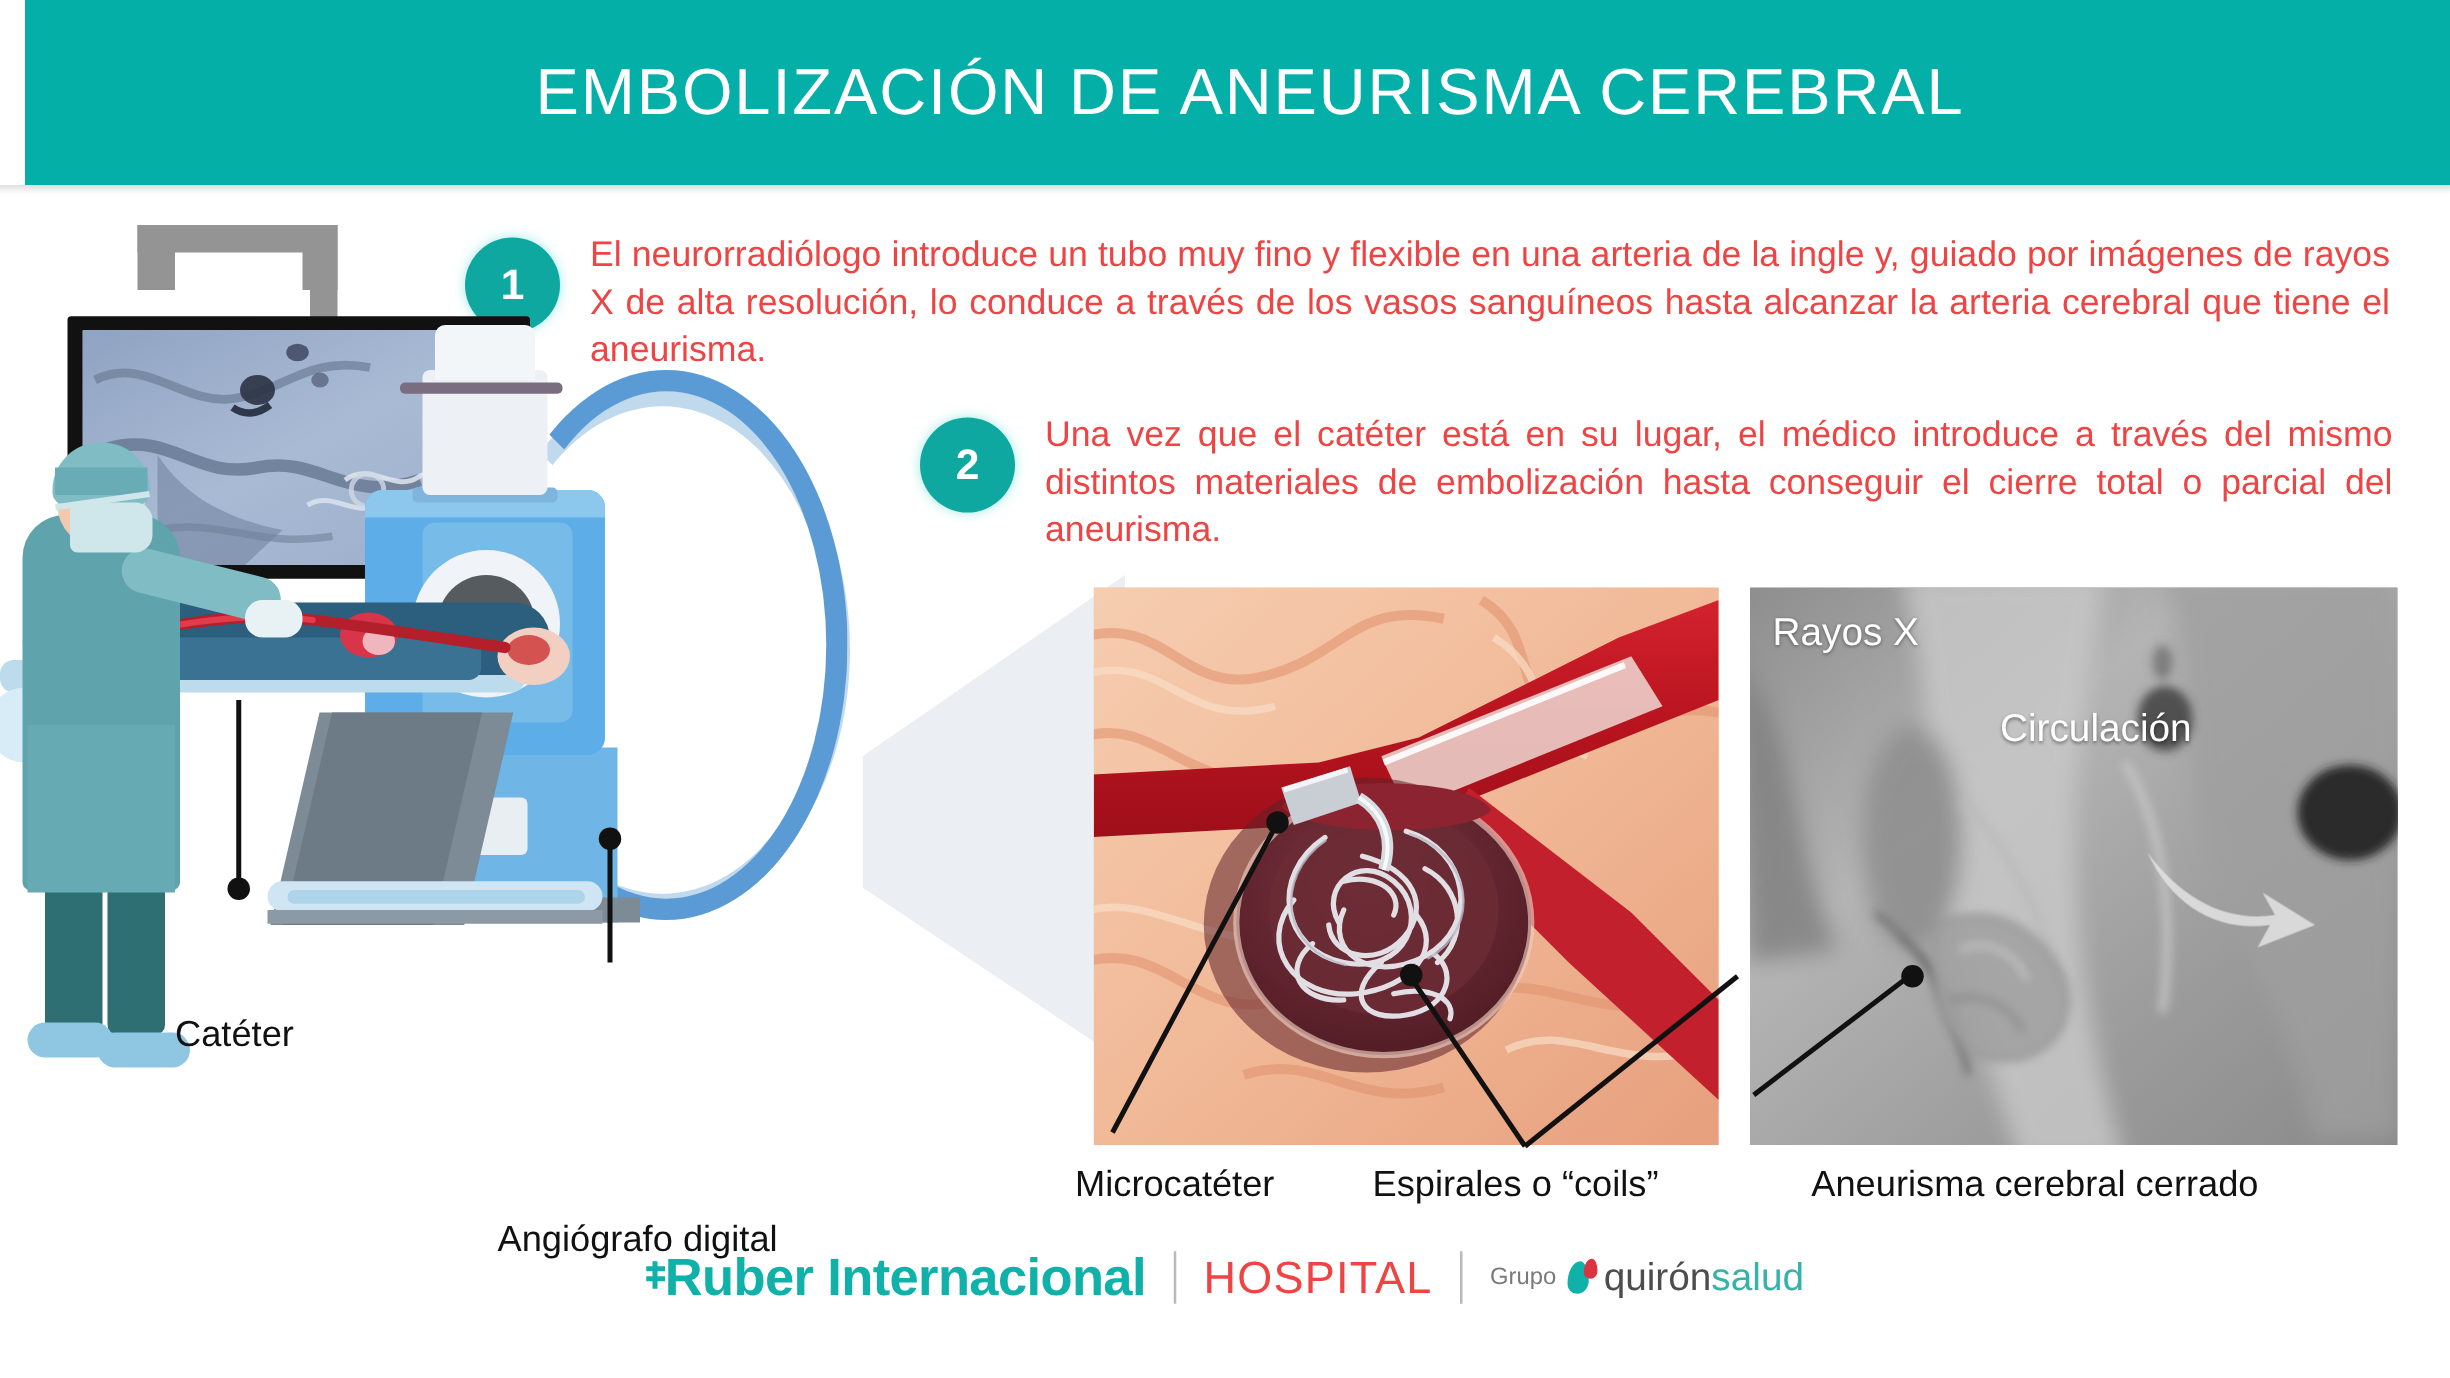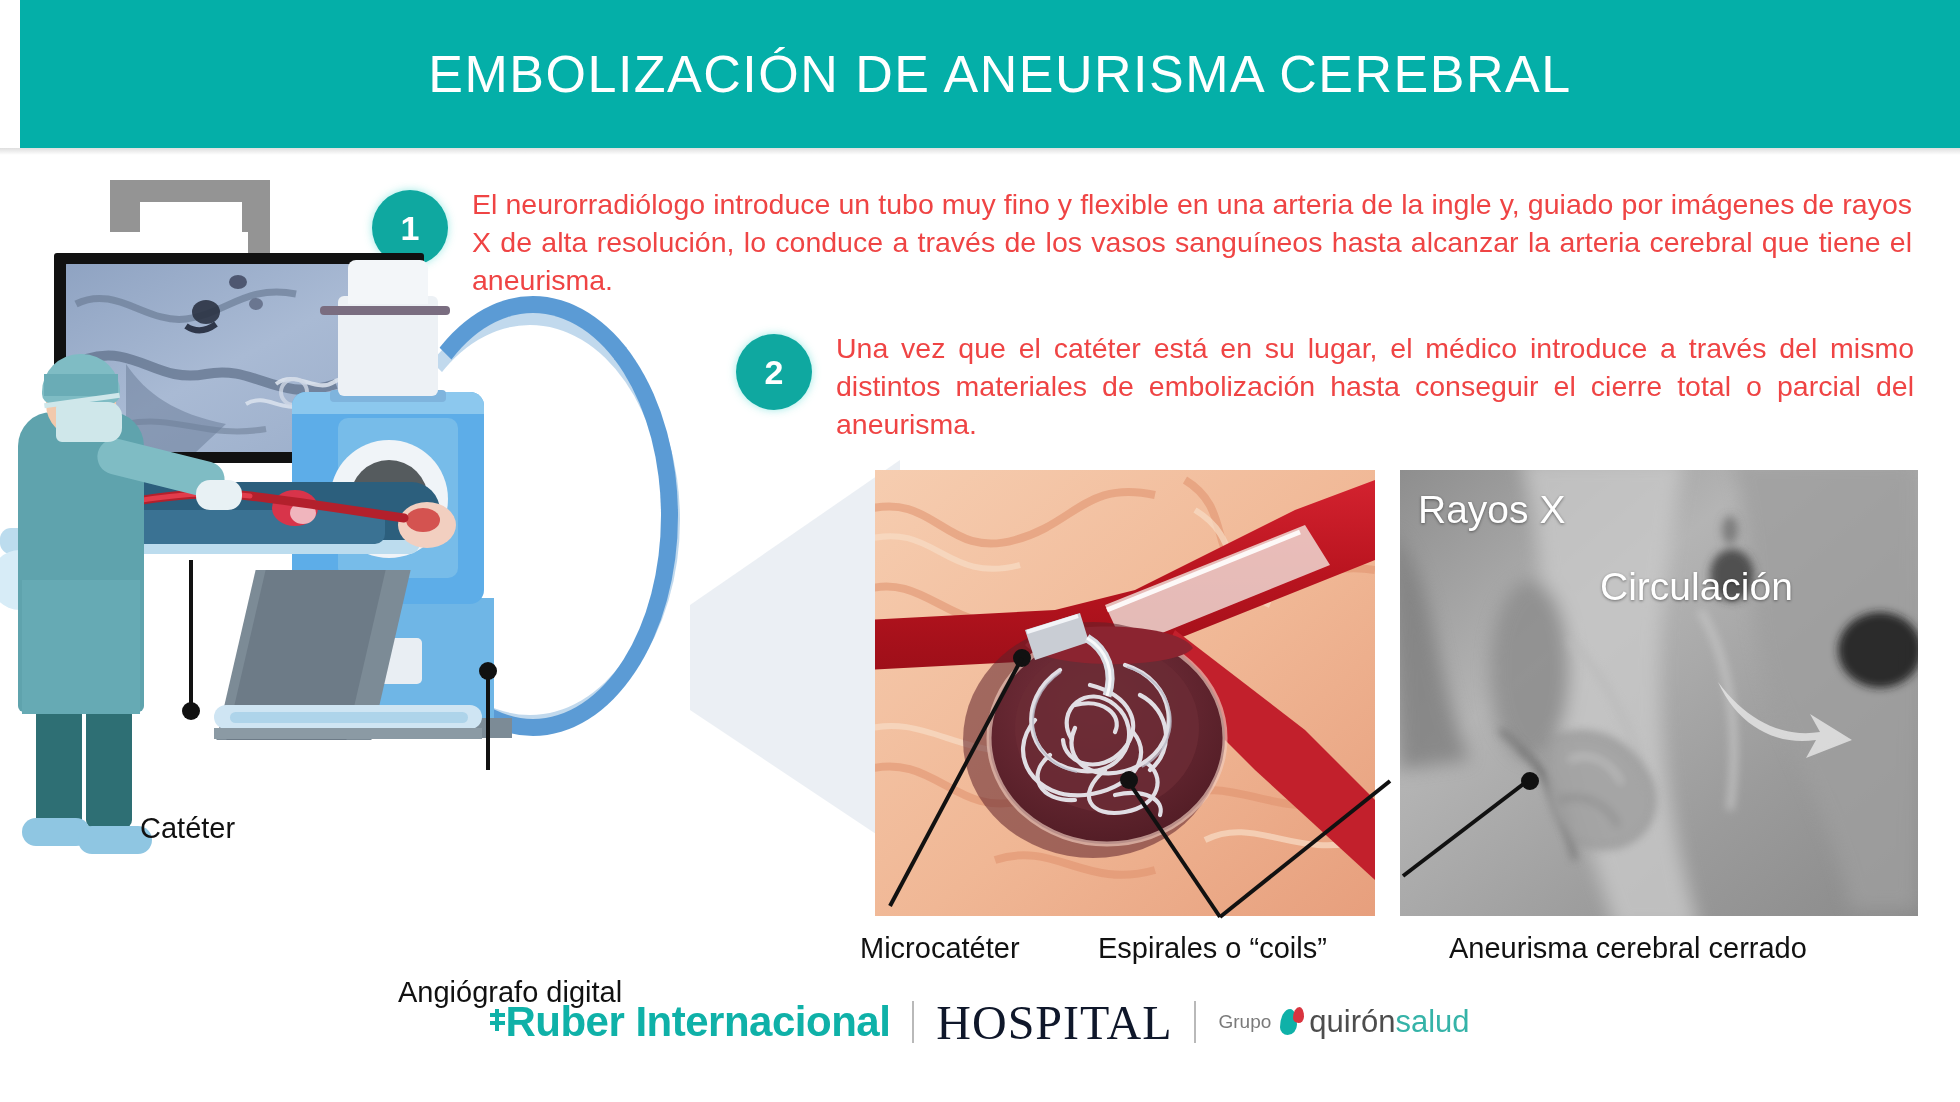--- a/index.html
+++ b/index.html
@@ -131,36 +131,36 @@
   .panel{position:absolute;overflow:hidden;}
   #panel-coils{left:875px;top:470px;width:500px;height:446px;background:#f2c3a4;}
   #panel-xray{left:1400px;top:470px;width:518px;height:446px;background:#9a9a9a;}
 
   .pcap{
     position:absolute;color:#111;font-size:29px;white-space:nowrap;
     font-family:"Liberation Sans",sans-serif;
   }
 
   .ov-label{
-    position:absolute;color:#ffffff;font-size:39px;
+    position:absolute;color:#ffffff;font-size:31px;
     font-family:"Liberation Sans",sans-serif;
     text-shadow:0 1px 3px rgba(0,0,0,.45);
   }
 
   
   .dot{position:absolute;width:18px;height:18px;background:#111;border-radius:50%;}
 
   
   .footer{position:absolute;left:0;top:985px;width:1960px;height:74px;
     display:flex;align-items:center;justify-content:center;gap:0;}
   .logo-ruber{font-size:42px;font-weight:700;color:#0fb1a8;letter-spacing:-.5px;
     font-family:"Liberation Sans",sans-serif;}
   .logo-sep{width:2px;height:42px;background:#b9b9b9;margin:0 22px;}
-  .logo-hospital{font-size:48px;color:#0f172a;letter-spacing:1px;
-    font-family:Liberation Serif, serif;}
+  .logo-hospital{font-size:36px;color:#ef4444;letter-spacing:1px;
+    font-family:Liberation Sans, sans-serif;}
   .logo-grupo{font-size:19px;color:#7a7a7a;margin-right:9px;
     font-family:"Liberation Sans",sans-serif;}
   .logo-q{font-size:31px;color:#4d4d4d;font-family:"Liberation Sans",sans-serif;}
   .logo-s{font-size:31px;color:#35b3a8;font-family:"Liberation Sans",sans-serif;}
   .logo-leaf{position:relative;width:26px;height:30px;margin-right:3px;}
   .logo-leaf .lf{position:absolute;left:0;top:2px;width:17px;height:26px;
     background:#0fb1a8;border-radius:60% 40% 55% 45%/70% 60% 40% 30%;}
   .logo-leaf .rd{position:absolute;left:13px;top:0px;width:11px;height:16px;
     background:#d9343f;border-radius:60% 40% 50% 50%/70% 60% 40% 30%;}
   .rx-plus{display:inline-block;position:relative;width:15px;height:30px;vertical-align:-4px;}

